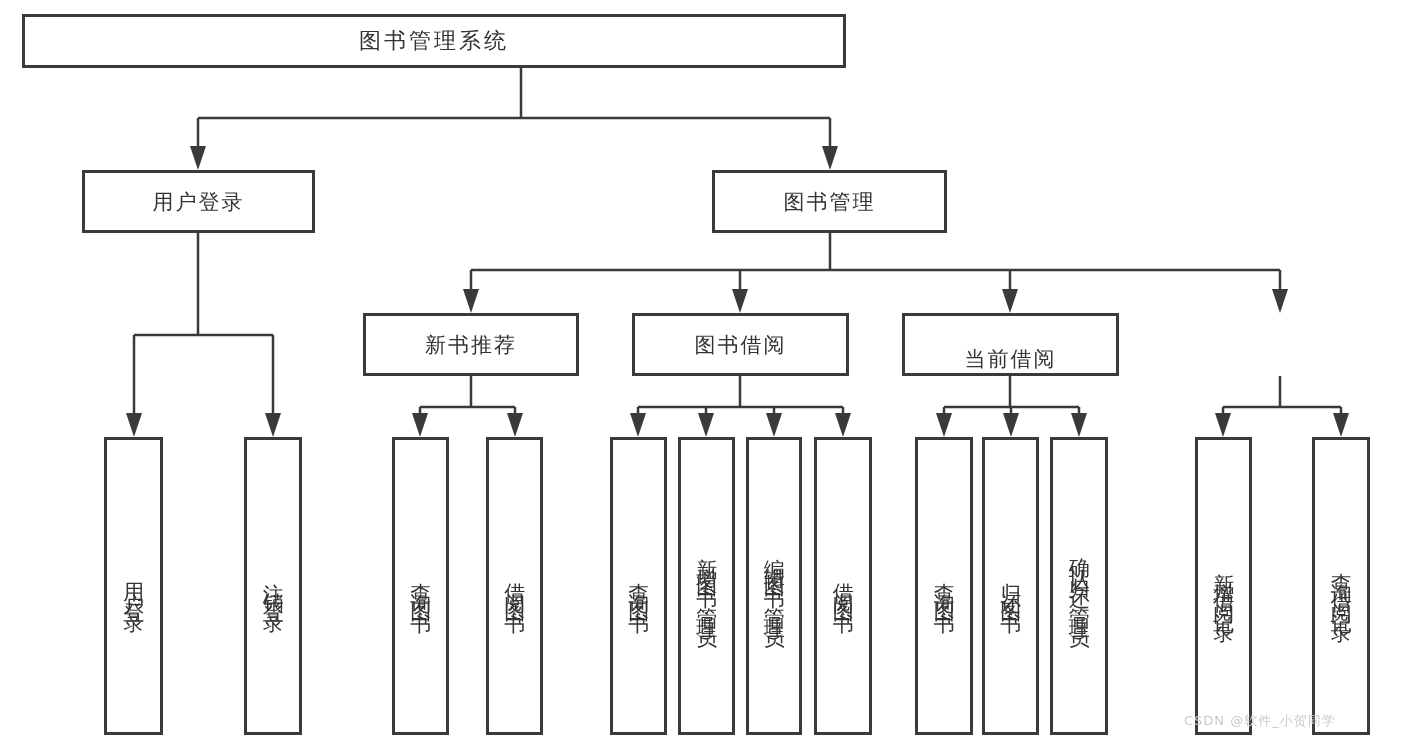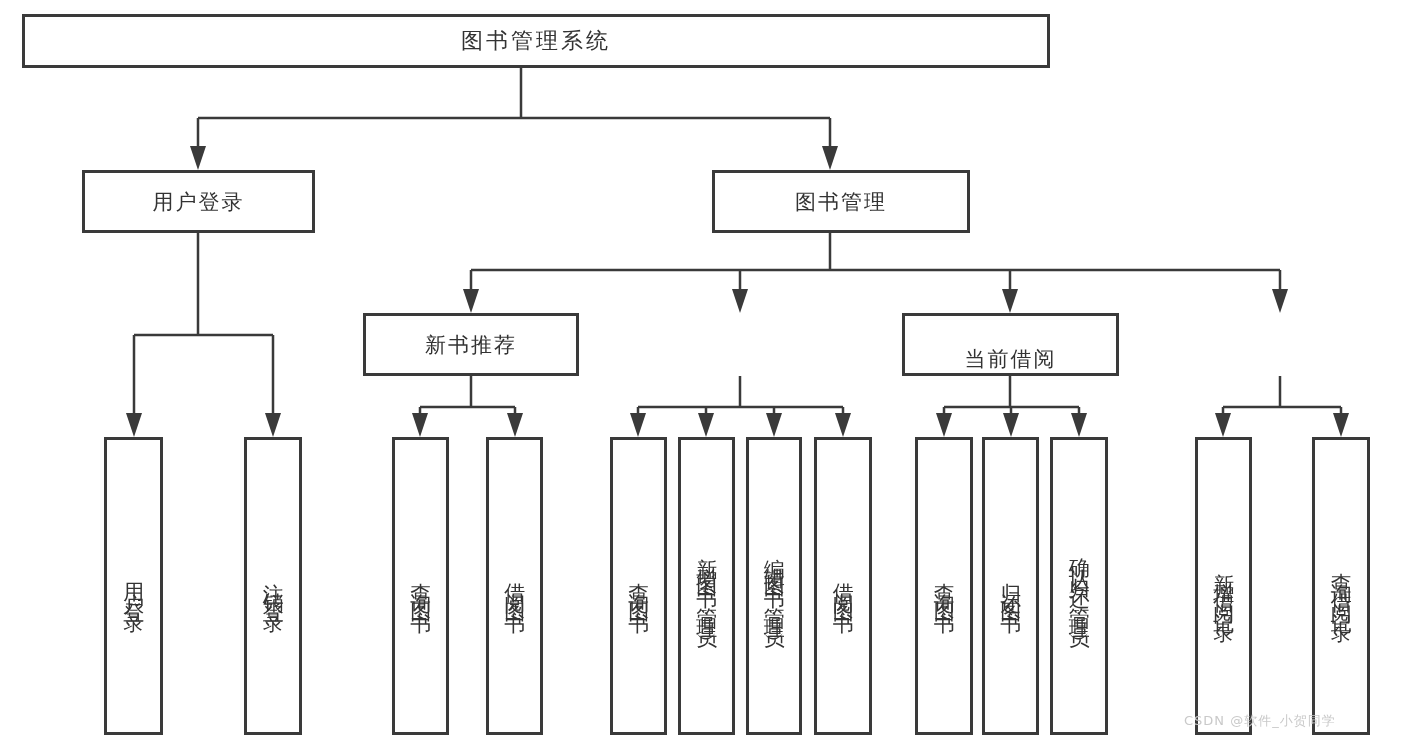--- a/index.html
+++ b/index.html
@@ -94,33 +94,36 @@
       <polygon points="766,413 782,413 774,437"></polygon>
       <polygon points="835,413 851,413 843,437"></polygon>
       <polygon points="936,413 952,413 944,437"></polygon>
       <polygon points="1003,413 1019,413 1011,437"></polygon>
       <polygon points="1071,413 1087,413 1079,437"></polygon>
       <polygon points="1215,413 1231,413 1223,437"></polygon>
       <polygon points="1333,413 1349,413 1341,437"></polygon>
     </g>
   </svg>
 
-  <div class="node" style="left:22px;top:14px;width:1028px;height:54px;">
+  <div class="node" style="left:22px;top:14px;width:824px;height:54px;">
     <span class="h-label root-label">图书管理系统</span>
   </div>
 
   <div class="node" style="left:82px;top:170px;width:233px;height:63px;">
     <span class="h-label">用户登录</span>
   </div>
-  <div class="node" style="left:712px;top:170px;width:258px;height:63px;">
+  <div class="node" style="left:712px;top:170px;width:235px;height:63px;">
     <span class="h-label">图书管理</span>
   </div>
 
   <div class="node" style="left:363px;top:313px;width:216px;height:63px;">
     <span class="h-label">新书推荐</span>
+  </div>
+  <div class="node" style="left:632px;top:313px;width:217px;height:63px;">
+    <span class="h-label">图书借阅</span>
   </div>
   <div class="node" style="left:902px;top:313px;width:217px;height:63px;align-items:flex-end;">
     <span class="h-label">当前借阅</span>
   </div>
 
   <div class="node leaf" style="left:104px;top:437px;width:59px;height:298px;">
     <span class="vtext">用户登录</span>
   </div>
   <div class="node leaf" style="left:244px;top:437px;width:58px;height:298px;">
     <span class="vtext">注销登录</span>

